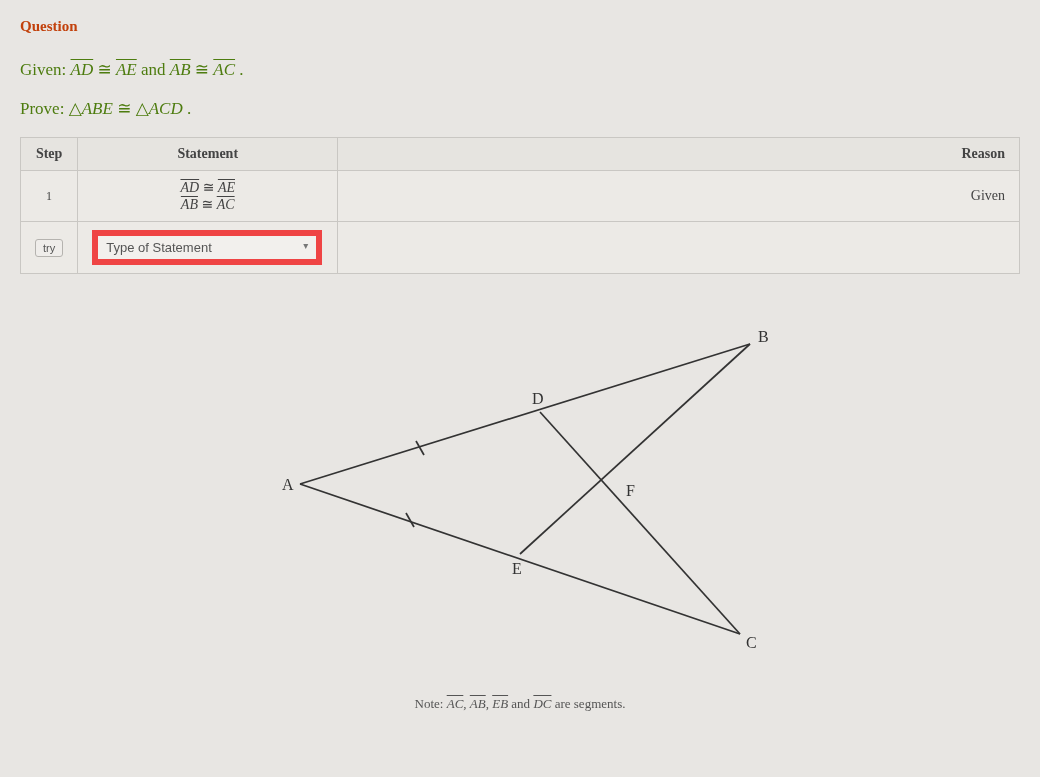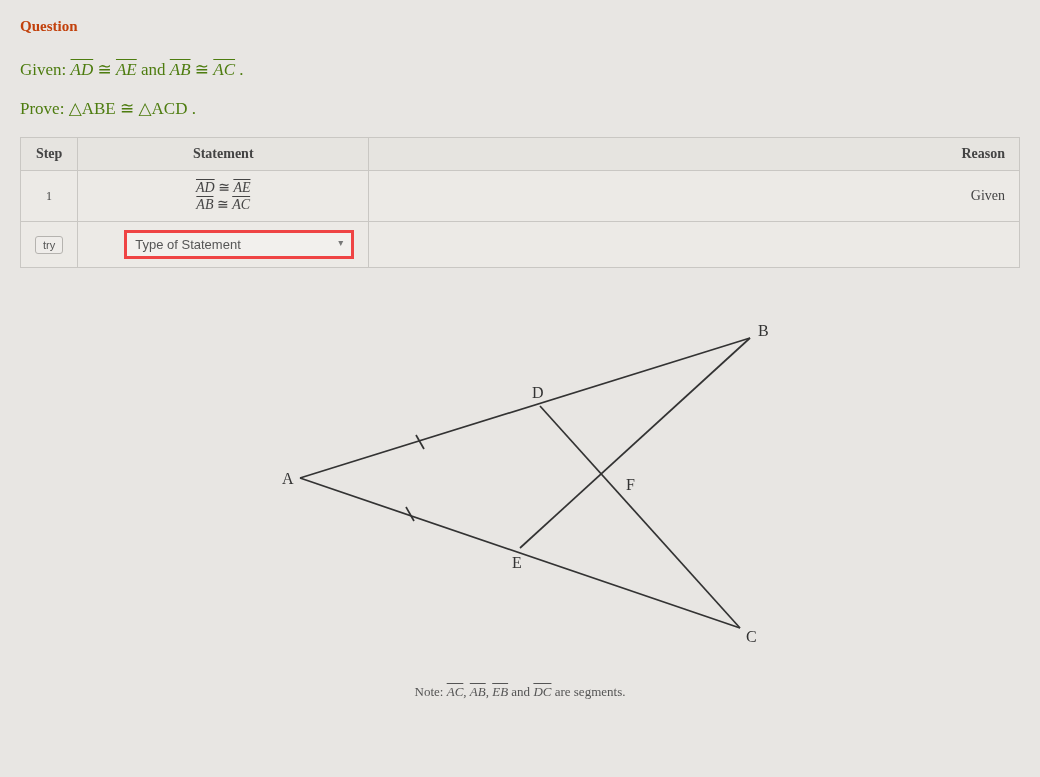--- a/index.html
+++ b/index.html
@@ -20,21 +20,21 @@
   }
   .prob-line {
     margin-bottom: 18px;
     font-size: 17px;
     color: #4d7c0f;
   }
   .overline {
     text-decoration: overline;
     font-style: italic;
   }
-  .mi { }
+  .mi { font-style: italic; }
   .cong { font-family: serif; }
   table.proof {
     border-collapse: collapse;
     width: 100%;
     margin-top: 10px;
   }
   table.proof th, table.proof td {
     border: 1px solid #c9c7c3;
     padding: 8px 14px;
     text-align: right;
@@ -58,46 +58,45 @@
     padding:2px 7px;
     font-size:11px;
     background:#efedea;
     color:#555;
     font-family: sans-serif;
     text-align: center;
   }
   .type-select {
     display:inline-block;
     width: 230px;
-    border:3px solid #ef4444;
+    border:6px solid #ef4444;
     background:#f2f0ed;
     padding:4px 8px;
     font-size:13px;
     color:#555;
     position:relative;
     font-family: sans-serif;
-    margin-left: 32px;
   }
   .type-select::after {
     content:"▾";
     position:absolute;
     right:8px;
     top:4px;
     font-size:10px;
     color:#777;
   }
   .figure-area {
     width: 100%;
     text-align:center;
     margin-top: 30px;
   }
   .note {
     font-size: 13px;
     color: #555;
-    margin-top: 12px;
+    margin-top: 18px;
   }
   svg text {
     font-family: Georgia, serif;
     font-size: 16px;
     fill: #333;
   }
   svg line { stroke:#333; stroke-width:1.7; }
 </style>
 </head>
 <body>

